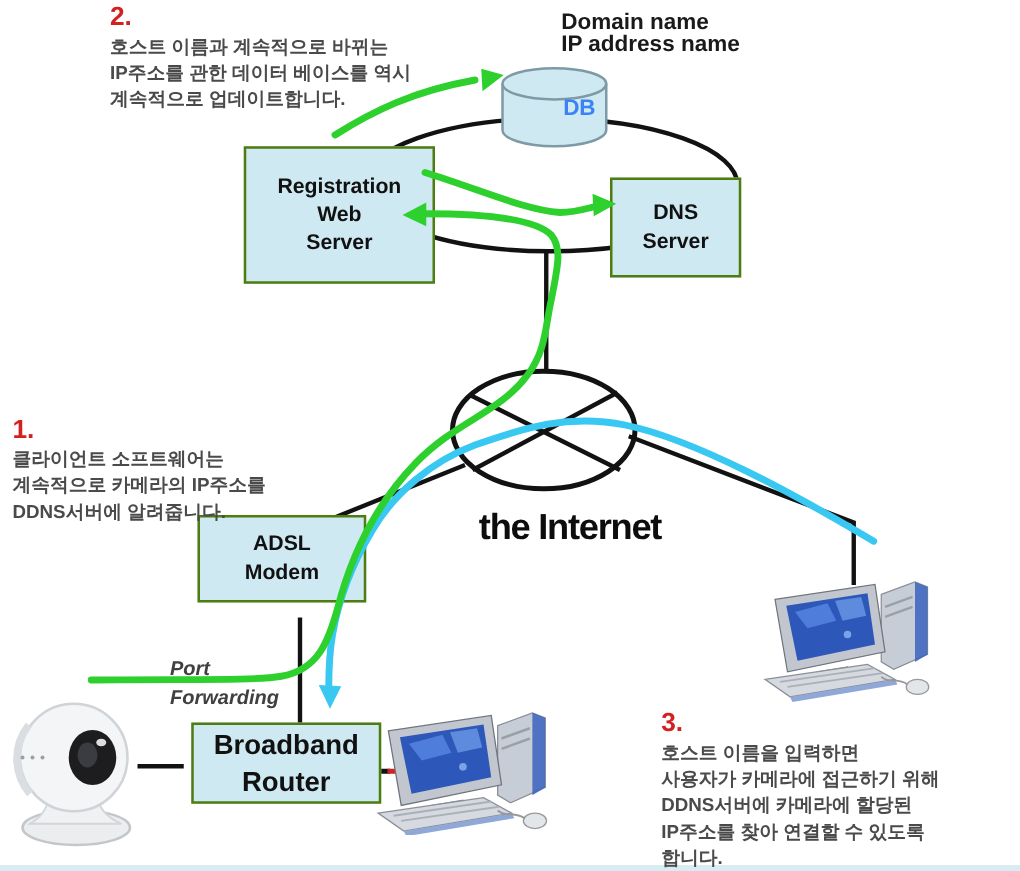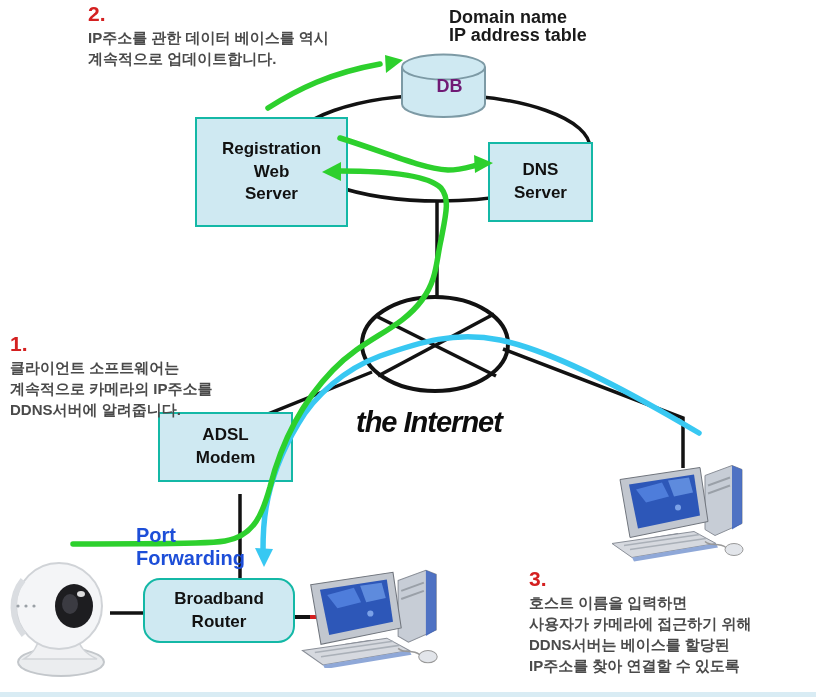--- a/index.html
+++ b/index.html
@@ -6,51 +6,51 @@
   .stage{
     position:relative;width:816px;height:697px;background:#ffffff;overflow:hidden;
     font-family:"Liberation Sans", sans-serif;
   }
   .abs{position:absolute;}
   svg{display:block;}
   .layer{position:absolute;left:0;top:0;pointer-events:none;}
 
   
   .node{
-    position:absolute;background:#cfe9f2;border:2px solid #14b8a6;
+    position:absolute;background:#cfe9f2;border:2px solid #4d7c0f;
     display:flex;flex-direction:column;align-items:center;justify-content:center;
     color:#111;font-weight:bold;text-align:center;z-index:30;
   }
   .node .bl{display:block;line-height:1.35;}
   .node-reg{left:195px;top:117px;width:149px;height:106px;font-size:17px;}
   .node-dns{left:488px;top:142px;width:101px;height:76px;font-size:17px;}
   .node-adsl{left:158px;top:412px;width:131px;height:66px;font-size:17px;}
-  .node-router{left:143px;top:578px;width:148px;height:61px;font-size:17px;border-radius:17px;}
+  .node-router{left:153px;top:578px;width:148px;height:61px;font-size:22px;}
 
   .db-label{
-    position:absolute;left:408px;top:76px;width:83px;text-align:center;
-    font-size:18px;font-weight:bold;color:#701a75;z-index:12;
+    position:absolute;left:422px;top:76px;width:83px;text-align:center;
+    font-size:18px;font-weight:bold;color:#3b82f6;z-index:12;
   }
   .db-table-label{
     position:absolute;left:449px;top:8px;width:170px;
     font-size:18px;font-weight:bold;color:#1a1a1a;line-height:18px;z-index:12;
   }
   .internet-label{
-    position:absolute;left:356px;top:406px;width:200px;
-    font-size:29px;font-weight:bold;color:#0d0d0d;z-index:12;letter-spacing:-1px;font-style:italic;
+    position:absolute;left:356px;top:406px;width:200px;text-align:center;
+    font-size:29px;font-weight:bold;color:#0d0d0d;z-index:12;letter-spacing:-1px;
   }
   .step{position:absolute;z-index:40;}
   .step .num{font-size:21px;font-weight:bold;color:#d42020;line-height:20px;margin-bottom:3px;}
   .step .kr{font-size:15px;font-weight:bold;color:#4a4a4a;line-height:21px;white-space:nowrap;}
   .step1{left:10px;top:334px;}
   .step2{left:88px;top:4px;}
   .step3{left:529px;top:569px;}
   .port-forwarding{
     position:absolute;left:136px;top:524px;z-index:40;
-    font-size:20px;font-weight:bold;color:#1d4ed8;line-height:23px;
+    font-size:16px;font-weight:bold;color:#404040;line-height:23px;font-style:italic;
   }
   .bottom-strip{
     position:absolute;left:0;top:692px;width:816px;height:5px;background:#d9ecf4;z-index:5;
   }
 </style>
 </head>
 <body>
 
 <div class="stage">
 
@@ -146,41 +146,43 @@
     <span class="bl">Modem</span>
   </div>
   <div class="node node-router">
     <span class="bl">Broadband</span>
     <span class="bl">Router</span>
   </div>
 
   <div class="db-label">DB</div>
   <div class="db-table-label">
     <div>Domain name</div>
-    <div>IP address table</div>
+    <div>IP address name</div>
   </div>
   <div class="internet-label">the Internet</div>
 
   <div class="step step2">
     <div class="num">2.</div>
+    <div class="kr">호스트 이름과 계속적으로 바뀌는</div>
     <div class="kr">IP주소를 관한 데이터 베이스를 역시</div>
     <div class="kr">계속적으로 업데이트합니다.</div>
   </div>
   <div class="step step1">
     <div class="num">1.</div>
     <div class="kr">클라이언트 소프트웨어는</div>
     <div class="kr">계속적으로 카메라의 IP주소를</div>
     <div class="kr">DDNS서버에 알려줍니다.</div>
   </div>
   <div class="step step3">
     <div class="num">3.</div>
     <div class="kr">호스트 이름을 입력하면</div>
     <div class="kr">사용자가 카메라에 접근하기 위해</div>
-    <div class="kr">DDNS서버는 베이스를 할당된</div>
+    <div class="kr">DDNS서버에 카메라에 할당된</div>
     <div class="kr">IP주소를 찾아 연결할 수 있도록</div>
+    <div class="kr">합니다.</div>
   </div>
 
   <div class="port-forwarding">
     <div>Port</div>
     <div>Forwarding</div>
   </div>
 
   <svg class="layer" style="z-index:35;" width="816" height="697" viewBox="0 0 816 697">
 
     <path d="M699,433 C640,398 558,352 500,340 C455,331 420,342 380,356 C345,369 315,395 298,424

